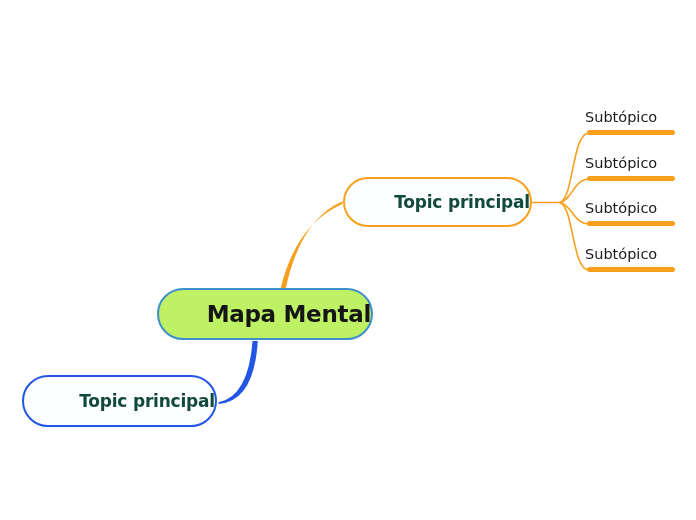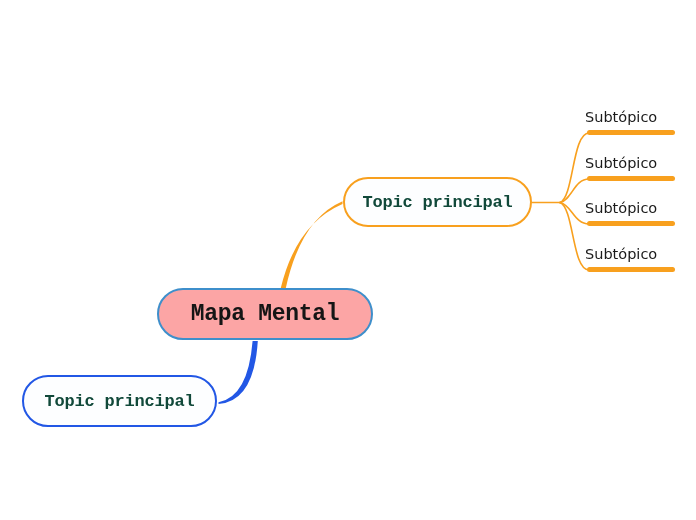--- a/index.html
+++ b/index.html
@@ -19,25 +19,24 @@
     left: 0;
     top: 0;
     width: 696px;
     height: 520px;
     pointer-events: none;
   }
   .node {
     position: absolute;
     display: flex;
     align-items: center;
-    justify-content: center;
+    justify-content: flex-end;
     background: #fdfeff;
     border-style: solid;
     box-sizing: border-box;
-    font-family: Liberation Mono, monospace;
   }
   .node-root {
     left: 157px;
     top: 288px;
     width: 216px;
     height: 52px;
     border-width: 2px;
     border-radius: 26px;
   }
   .node-root .node-label {
@@ -102,21 +101,21 @@
     <path d="M 252.6 341 Q 248 397 218.5 402.2 L 218.5 404 Q 254 401.5 257.8 341 Z" fill="#2257E5"></path>
 
     <path fill="none" stroke-width="1.6" stroke-linecap="round" d="M 532 202.5 L 561 202.5" stroke="#F8A01E"></path>
 
     <path fill="none" stroke-width="1.6" stroke-linecap="round" d="M 560 202.5 C 574 197 572 133 589 133" stroke="#F8A01E"></path>
     <path fill="none" stroke-width="1.6" stroke-linecap="round" d="M 560 202.5 C 572 200 574 179 589 179" stroke="#F8A01E"></path>
     <path fill="none" stroke-width="1.6" stroke-linecap="round" d="M 560 202.5 C 572 205 574 224 589 224" stroke="#F8A01E"></path>
     <path fill="none" stroke-width="1.6" stroke-linecap="round" d="M 560 202.5 C 574 208 572 270 589 270" stroke="#F8A01E"></path>
   </svg>
 
-  <div class="node node-root" style="background-color: #fca5a5; border-color: rgb(62, 143, 203);">
+  <div class="node node-root" style="background-color: #bef264; border-color: rgb(62, 143, 203);">
     <span class="node-label" style="color: rgb(21, 21, 21);">Mapa Mental</span>
   </div>
 
   <div class="node node-topic-top" style="background-color: rgb(253, 254, 255); border-color: rgb(248, 160, 30);">
     <span class="topic-label" style="color: rgb(17, 73, 58);">Topic principal</span>
   </div>
 
   <div class="node node-topic-bottom" style="background-color: rgb(253, 254, 255); border-color: rgb(34, 87, 229);">
     <span class="topic-label" style="color: rgb(17, 73, 58);">Topic principal</span>
   </div>

